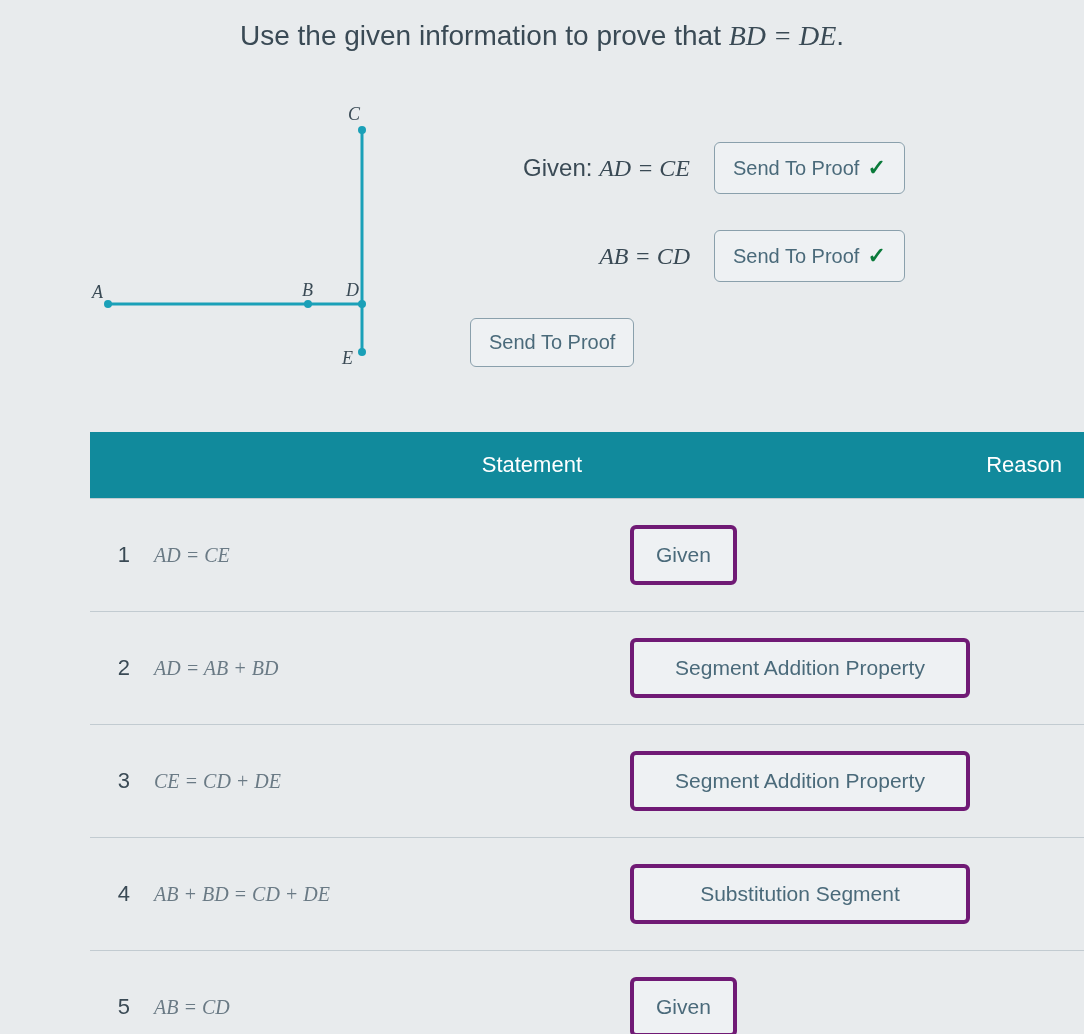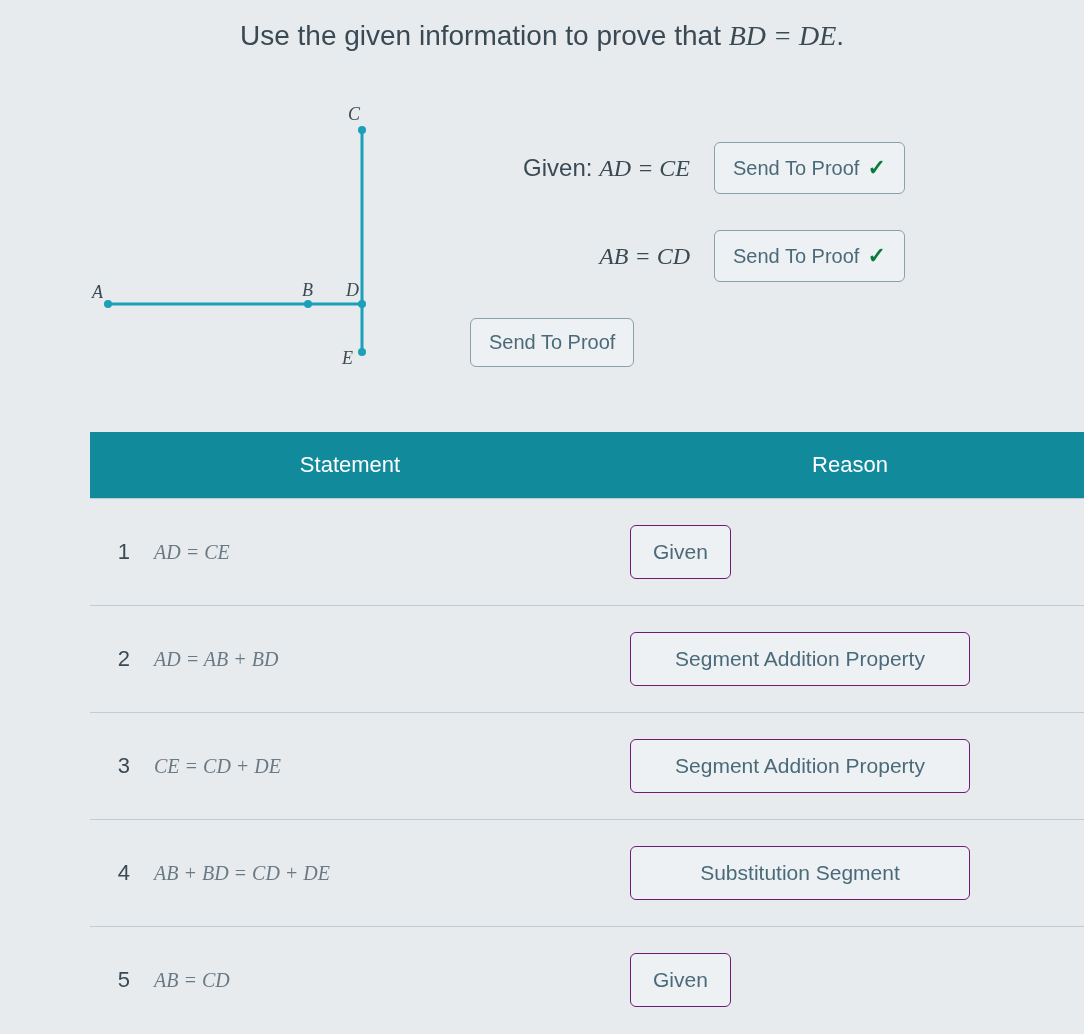--- a/index.html
+++ b/index.html
@@ -74,21 +74,21 @@
     .proof-table {
       margin: 10px 0 0 90px;
       width: 1000px;
       border-collapse: collapse;
     }
     .proof-table thead th {
       background: #118a9c;
       color: #ffffff;
       font-size: 22px;
       font-weight: 500;
-      text-align: center;
+      text-align: right;
       padding: 20px 28px;
     }
     .proof-table thead th:first-child { width: 52%; }
     .proof-table tbody td {
       border-top: 1px solid #c2cbd1;
       padding: 26px 20px;
       vertical-align: middle;
       background: #e8ebed;
     }
     .stmt-cell {
@@ -103,21 +103,21 @@
       text-align: right;
     }
     .stmt {
       font-size: 20px;
       font-style: italic;
       font-family: Georgia, serif;
       color: #6a7a85;
     }
     .reason-chip {
       display: inline-block;
-      border: 1px solid #701a75;
+      border: 4px solid #701a75;
       background: #eef1f3;
       border-radius: 6px;
       padding: 14px 22px;
       font-size: 21px;
       color: #4a6a7a;
     }
     .reason-chip.wide { min-width: 340px; text-align: center; }
     svg text {
       font-family: Georgia, serif;
       font-style: italic;

